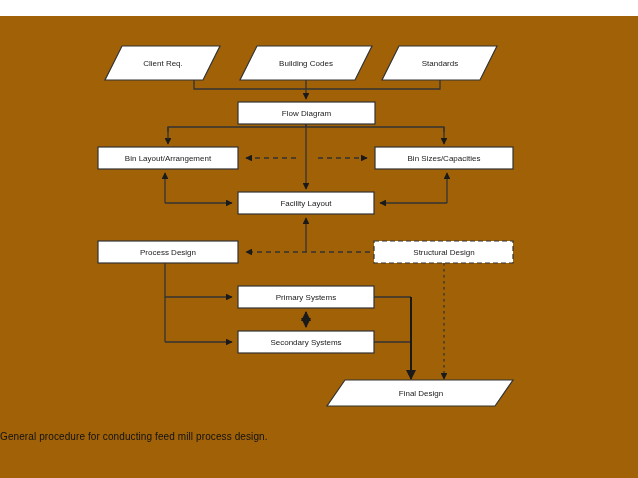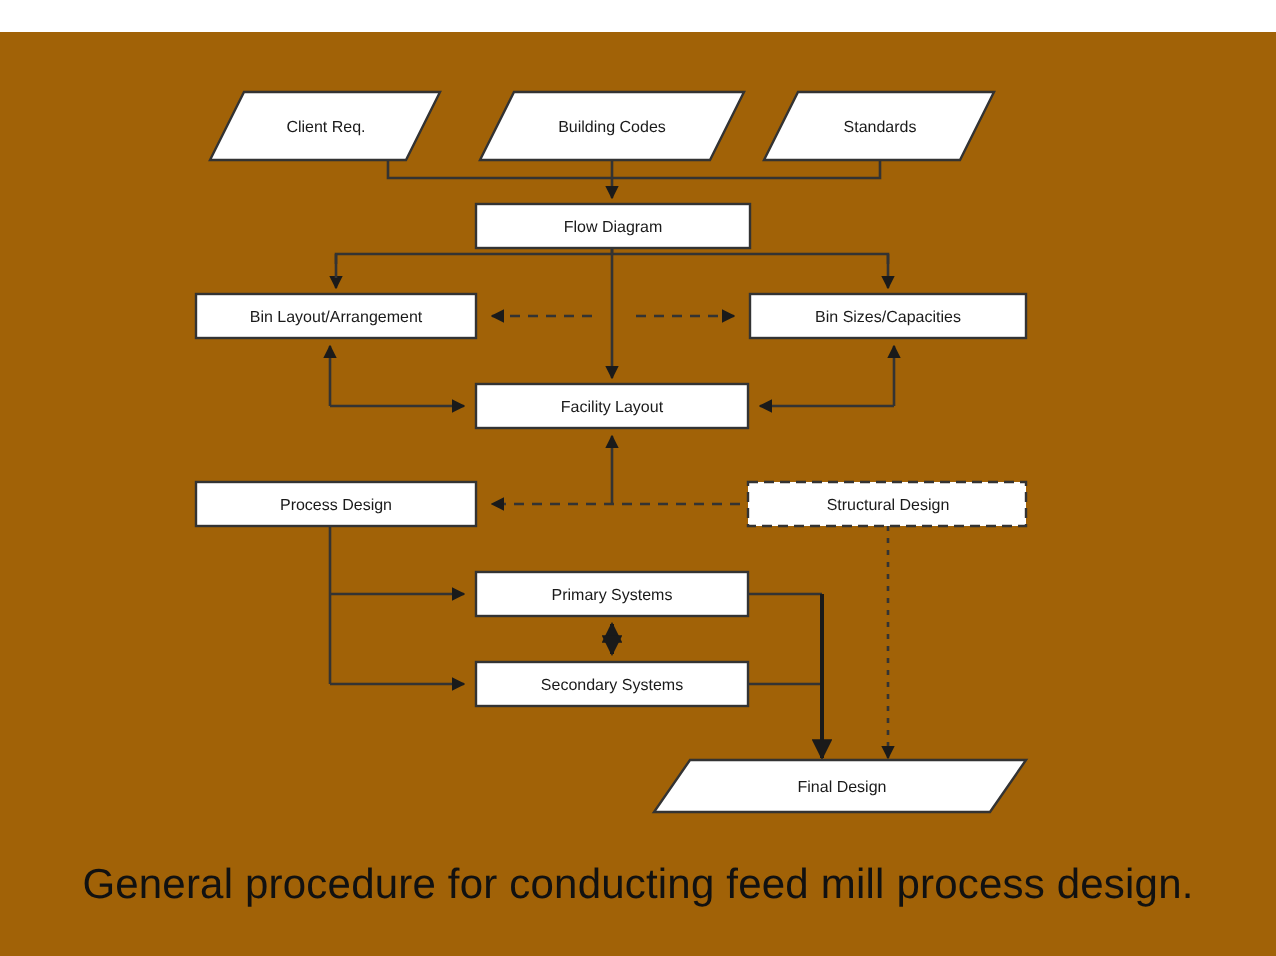--- a/index.html
+++ b/index.html
@@ -11,23 +11,23 @@
     font-size:8px;
     fill:#1a1a1a;
     text-anchor:middle;
     dominant-baseline:middle;
   }
   .caption{
     position:absolute;
     left:0;
     top:415px;
     width:638px;
-    text-align:center;
+    text-align:left;
     font-family:"Liberation Sans",sans-serif;
-    font-size:21px;
+    font-size:10px;
     color:#111111;
     letter-spacing:0.1px;
   }
   .box{fill:#ffffff;stroke:#333333;stroke-width:1.2;}
   .box-dashed{fill:#ffffff;stroke:#333333;stroke-width:1.2;stroke-dasharray:5,3;}
   .para{fill:#ffffff;stroke:#333333;stroke-width:1.2;}
   .link{stroke:#333333;stroke-width:1.3;fill:none;}
   .link-thick{stroke:#1a1a1a;stroke-width:2;fill:none;}
   .link-dashed{stroke:#333333;stroke-width:1.3;fill:none;stroke-dasharray:5,4;}
   .link-dotted{stroke:#333333;stroke-width:1.3;fill:none;stroke-dasharray:2.5,3.5;}

